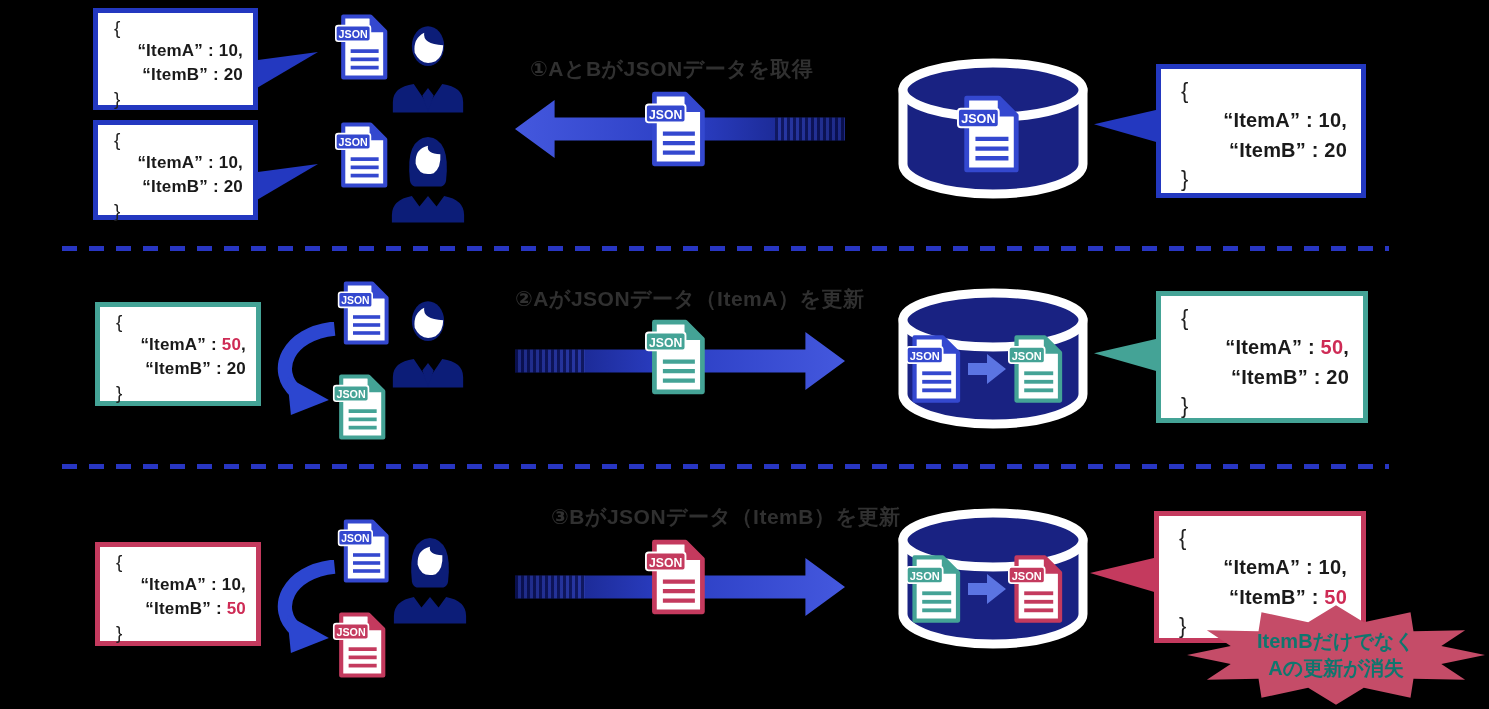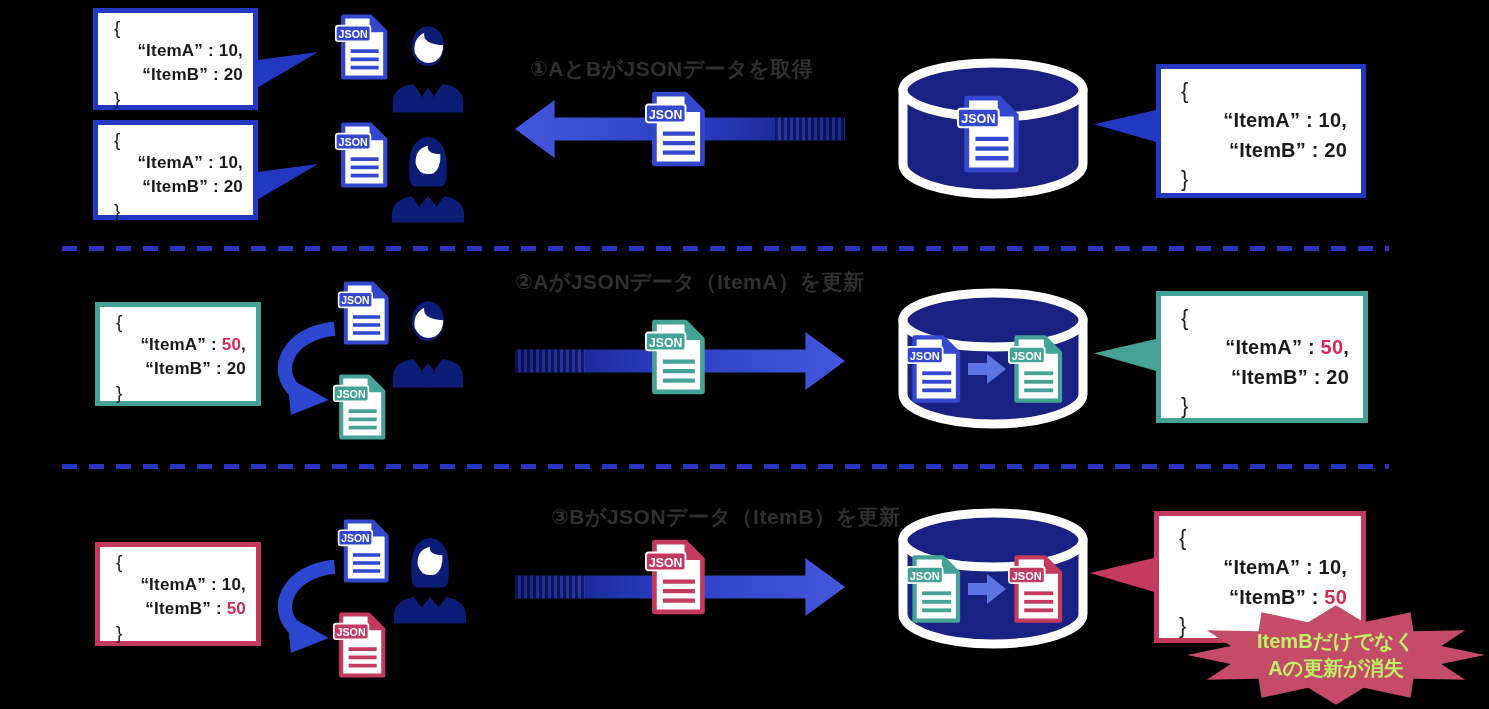--- a/index.html
+++ b/index.html
@@ -35,21 +35,21 @@
     clip-path:polygon(0 30%,50% 30%,50% 0,100% 50%,50% 100%,50% 70%,0 70%);}
   
   .tail-r{clip-path:polygon(0 22%,100% 0,0 96%);}
   .tail-l{clip-path:polygon(100% 4%,0 45%,100% 96%);}
   .bg-royal{background:var(--royal);} .bg-teal{background:var(--teal);} .bg-crimson{background:var(--crimson);}
   
   .divider{height:5px;width:1327px;
     background:repeating-linear-gradient(90deg,var(--dash) 0 15px,transparent 15px 27px);}
   
   .burst-text{display:flex;flex-direction:column;justify-content:center;align-items:center;
-    color:#bef264;font-weight:bold;font-size:20px;line-height:27px;text-align:center;white-space:nowrap;}
+    color:#0f766e;font-weight:bold;font-size:20px;line-height:27px;text-align:center;white-space:nowrap;}
   svg.icon{display:block;}
 </style>
 </head>
 <body>
 
 <div id="stage">
 
   <svg width="0" height="0" style="position:absolute" aria-hidden="true">
     <defs>
       <symbol id="sym-doc" viewBox="0 0 68 80">
@@ -151,21 +151,21 @@
   <svg class="abs icon" style="left:337px;top:281px;width:56px;height:64px;color:var(--doc_blue);">
       <use href="#sym-doc"></use>
     </svg>
   <svg class="abs icon" style="left:332px;top:374px;width:58px;height:66px;color:var(--teal);">
       <use href="#sym-doc"></use>
     </svg>
   <svg class="abs icon" style="left:390px;top:295px;width:76px;height:94px;color:var(--navy);">
       <use href="#sym-man"></use>
     </svg>
 
-  <div class="abs step-title" style="left:515px;top:268px;">②AがJSONデータ（ItemA）を更新</div>
+  <div class="abs step-title" style="left:515px;top:285px;">②AがJSONデータ（ItemA）を更新</div>
   <div class="abs big-arrow arrow-r" style="left:515px;top:332px;"></div>
   <svg class="abs icon" style="left:645px;top:318px;width:64px;height:78px;color:var(--teal);">
       <use href="#sym-doc"></use>
     </svg>
 
   <svg class="abs icon" style="left:893px;top:282px;width:200px;height:152px;color:var(--db_navy);">
       <use href="#sym-db"></use>
     </svg>
   <svg class="abs icon" style="left:906px;top:332px;width:58px;height:74px;color:var(--doc_blue);">
       <use href="#sym-doc"></use>

